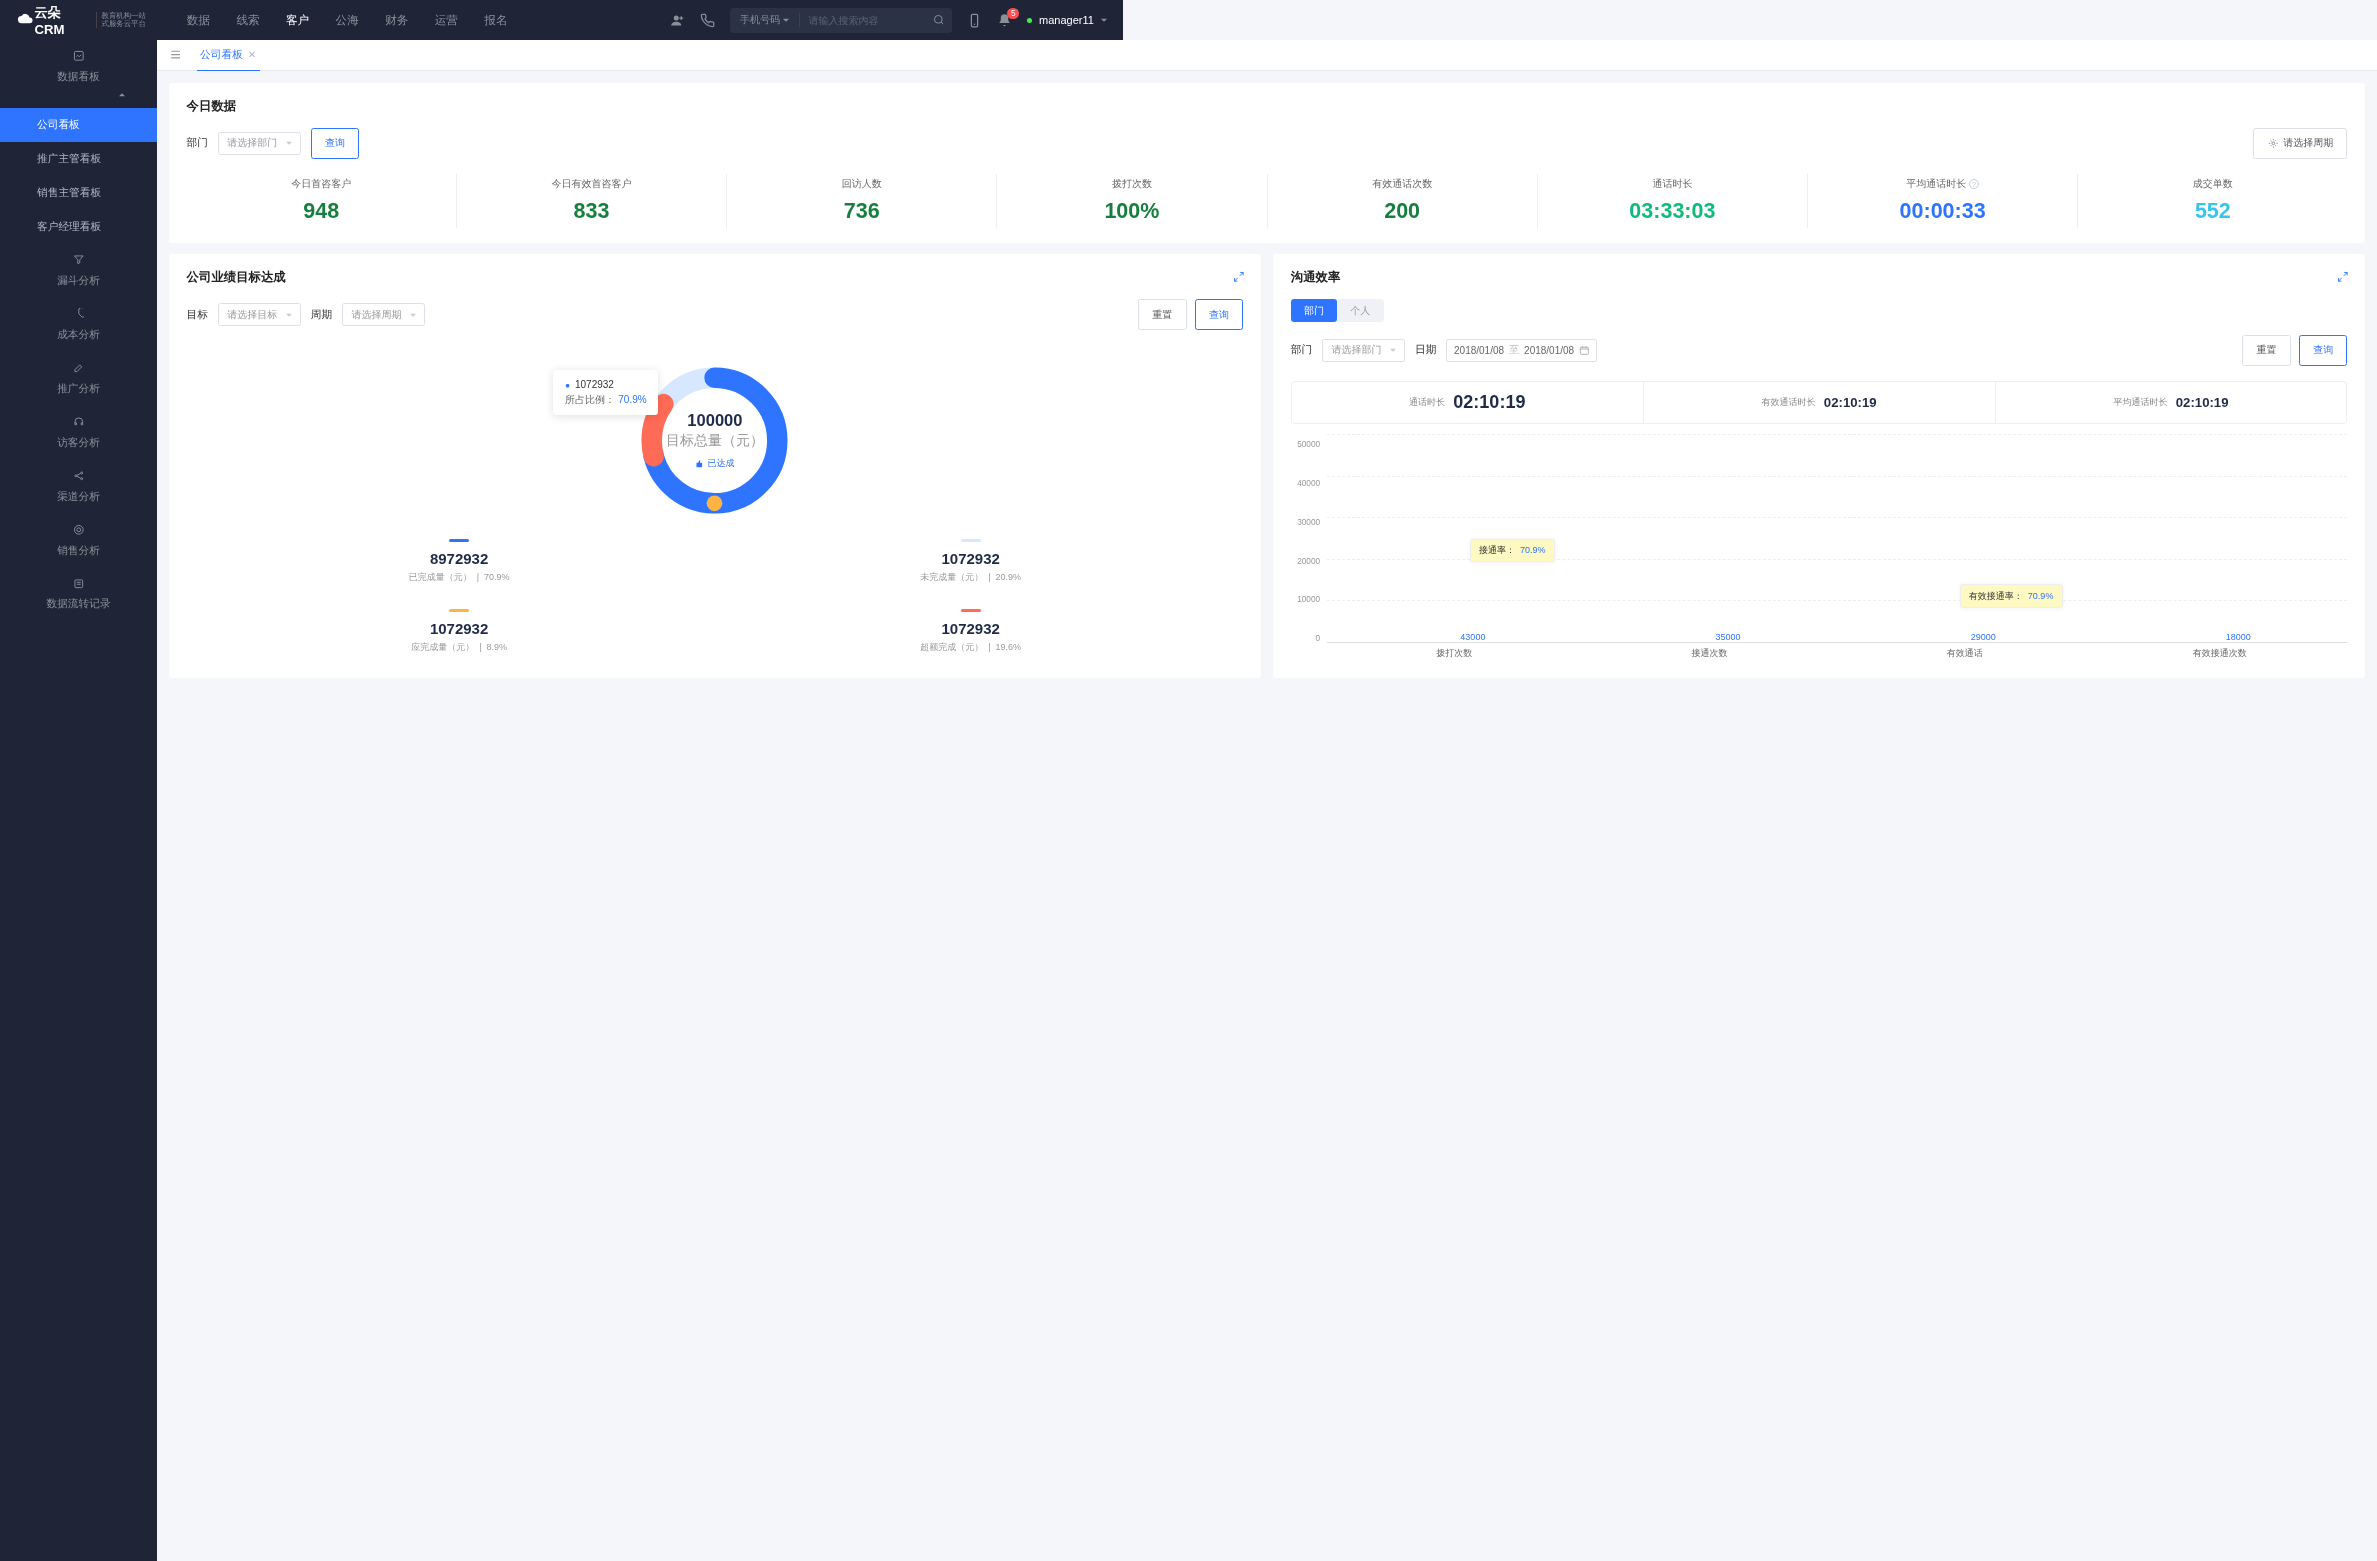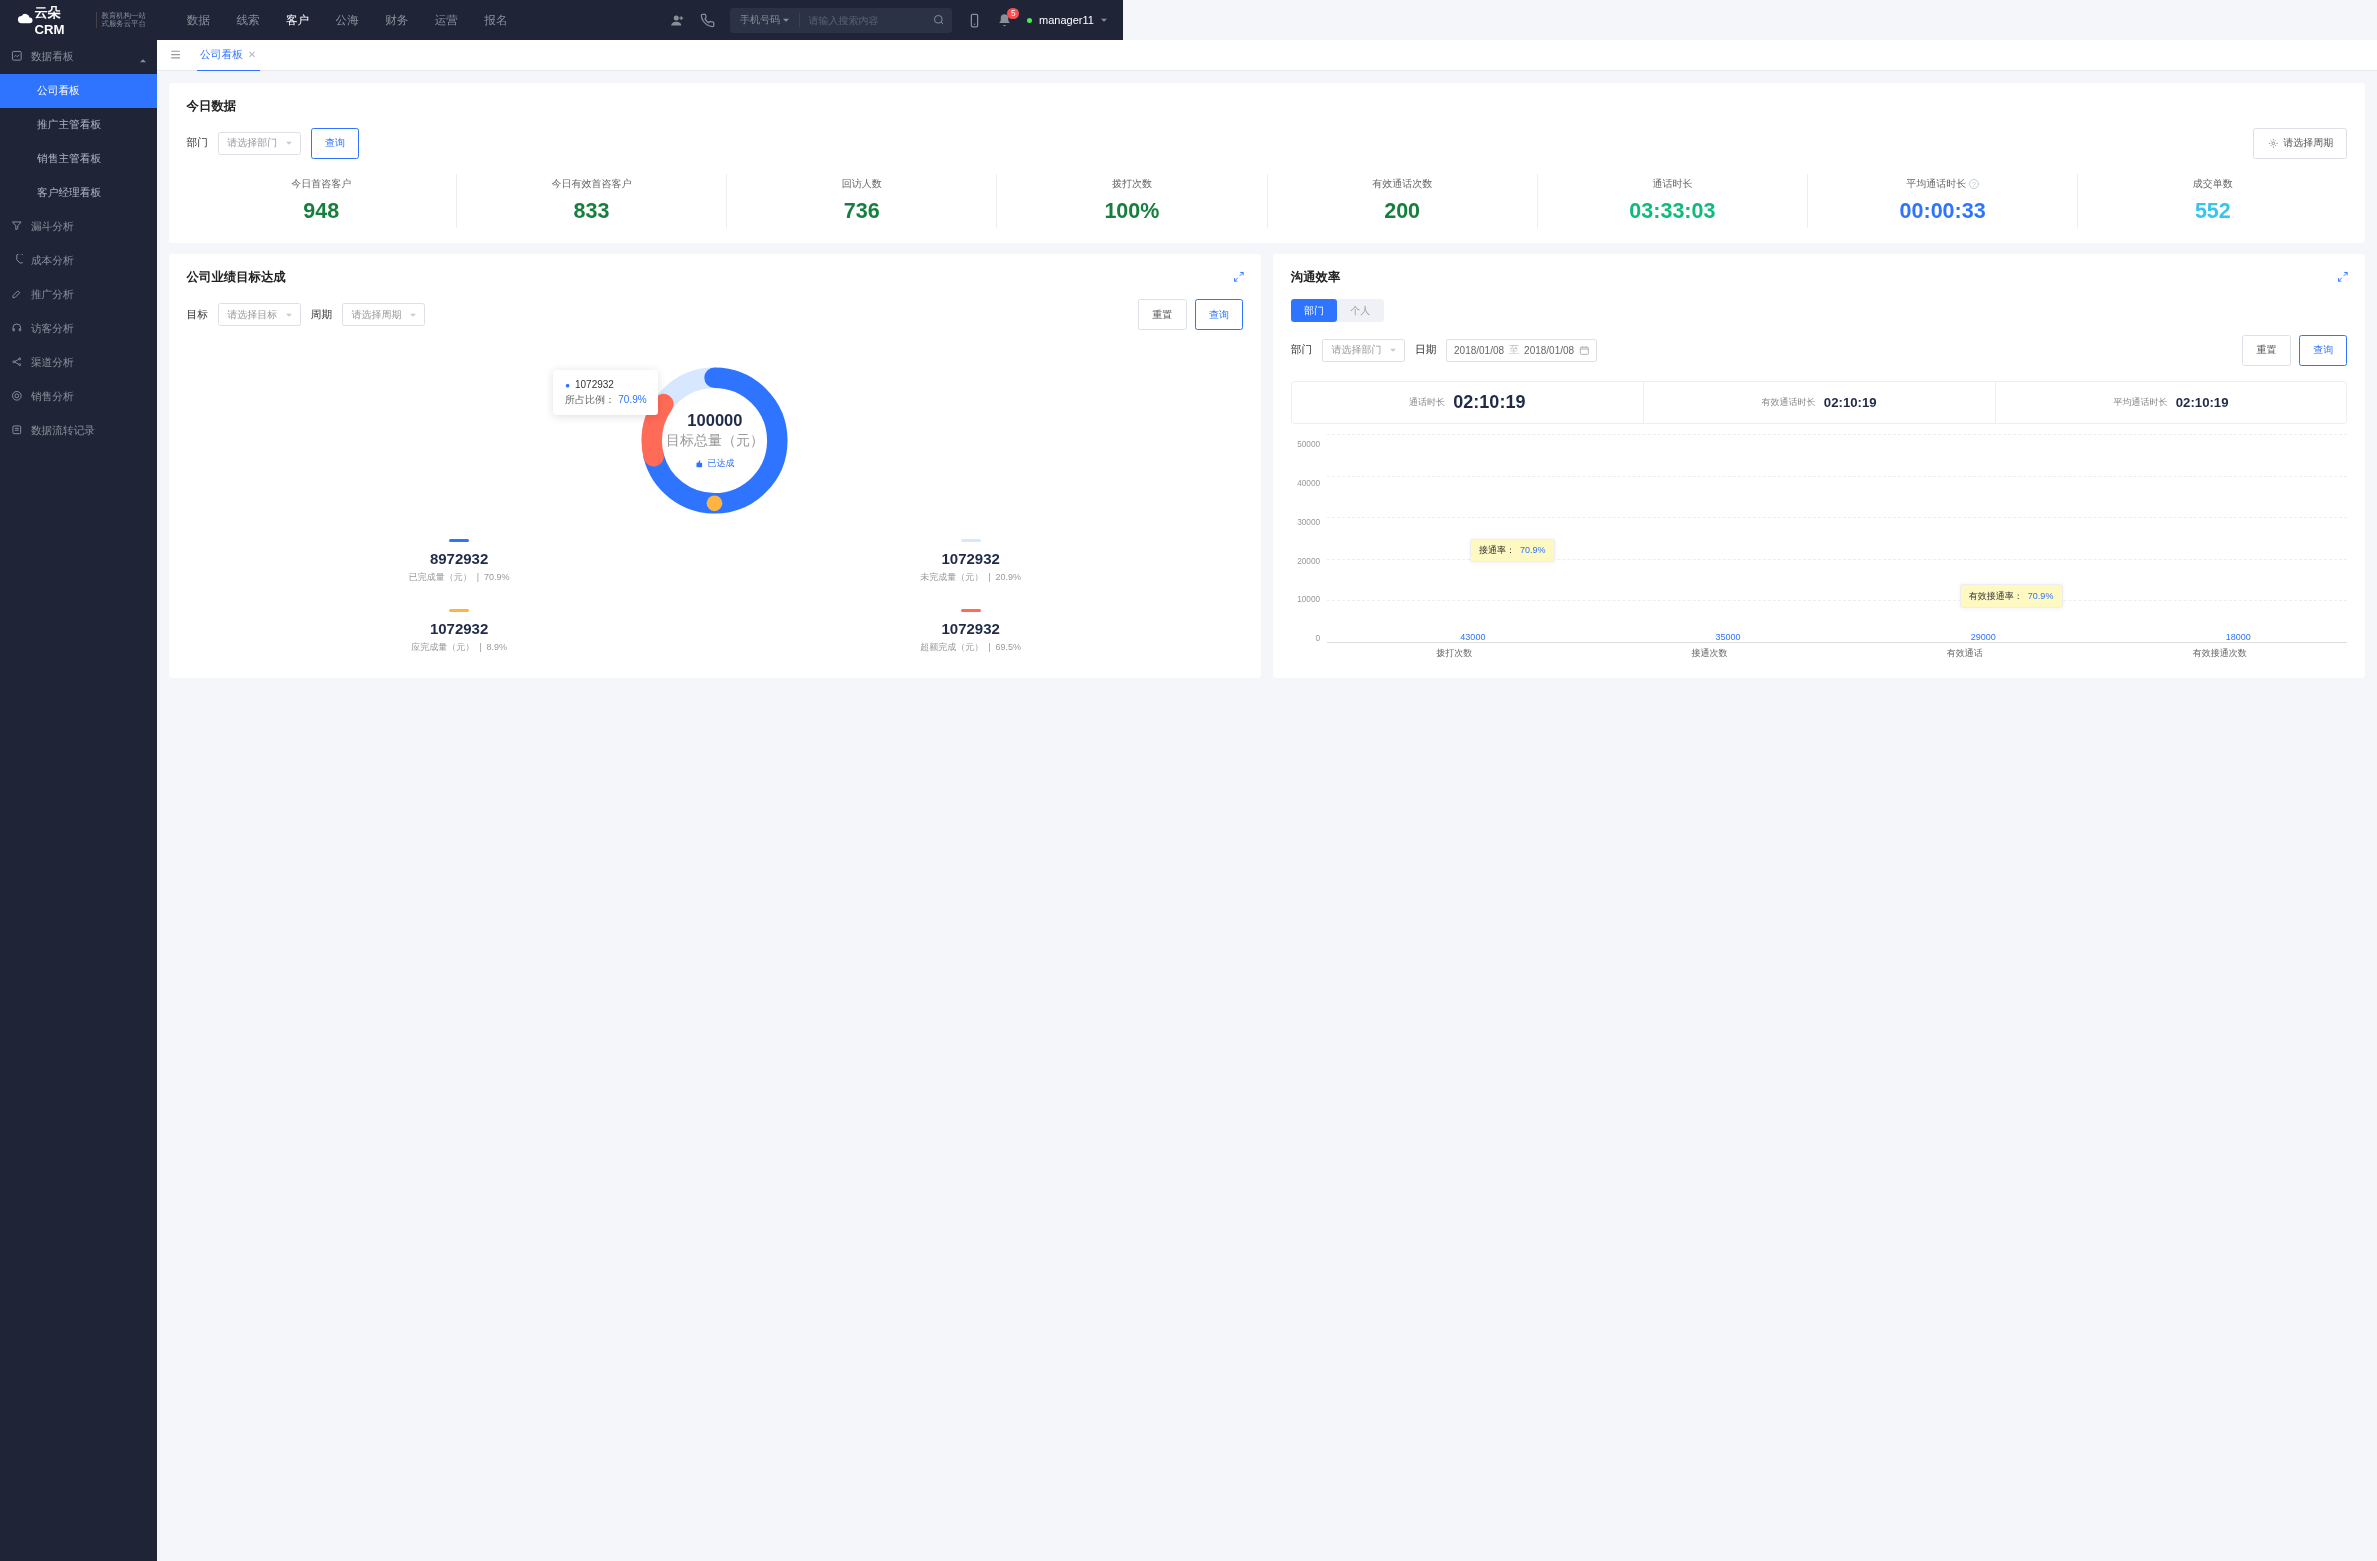--- a/index.html
+++ b/index.html
@@ -20,21 +20,21 @@
     .search-input { background: transparent; border: none; color: #fff; padding: 0 8.3px; width: 124px; outline: none; font-size: 10px; }
     .search-input::placeholder { color: #5a6278; }
     .search-btn { padding: 0 8.3px; color: #8a9099; }
     .badge-wrap { position: relative; }
     .badge { position: absolute; top: -5px; right: -6.6px; background: #ff4d4f; color:#fff; font-size:8.3px; border-radius:6.6px; padding: 0 3.3px; line-height: 11.6px; min-width:11.6px; text-align:center;}
     .user-area { display: flex; align-items: center; gap: 6.6px; color: #fff; font-size:11px; }
     .user-dot { width: 5px; height: 5px; background: #4aeb51; border-radius: 50%; }
     
     
     .sidebar { position: absolute; top: 40px; left: 0; width: 157px; bottom: 0; background: #1f2537; color: #8a9099; overflow-y: auto; }
-    .sidebar-section { padding: 10px 11px; display: flex; gap: 8.3px; cursor: pointer; font-size: 10.7px; }
+    .sidebar-section { padding: 10px 32px; display: flex; align-items: center; gap: 8.3px; cursor: pointer; font-size: 10.7px; flex-direction: column; }
     .sidebar-section.has-arrow::after { content: ''; margin-left: auto; border: 3.3px solid transparent; border-bottom-color: #8a9099; transform: translateY(-1.7px); }
     .sidebar-sub { padding: 10px 15px 10px 37px; cursor: pointer; font-size: 10.7px; color: #b0b6c5; }
     .sidebar-sub.active { background: #2e74ff; color: #fff; }
     .side-icon { width: 11.6px; height: 11.6px; display:inline-block; }
 
     
     .main { position: absolute; top: 40px; left: 157px; right: 0; bottom: 0; overflow-y: auto; }
     .tabs-bar { background: #fff; height: 31px; display: flex; align-items: center; padding: 0 11.6px; border-bottom: 0.8px solid #e7e9ef; gap:15px; }
     .tabs-collapse-icon { color:#999; width:13.2px; height:13.2px; }
     .tab { height: 31px; display: flex; align-items: center; padding: 0 3.3px; color: #2e74ff; border-bottom: 1.7px solid #2e74ff; font-size: 10.7px; gap: 5px; }
@@ -371,21 +371,21 @@
               <div class="legend-label"><span>未完成量（元）</span> &nbsp;|&nbsp; <span>20.9%</span></div>
             </div>
           <div class="legend-item">
               <div class="legend-bar" style="background:#ffb340"></div>
               <div class="legend-num">1072932</div>
               <div class="legend-label"><span>应完成量（元）</span> &nbsp;|&nbsp; <span>8.9%</span></div>
             </div>
           <div class="legend-item">
               <div class="legend-bar" style="background:#ff6b57"></div>
               <div class="legend-num">1072932</div>
-              <div class="legend-label"><span>超额完成（元）</span> &nbsp;|&nbsp; <span>69.5%</span></div>
+              <div class="legend-label"><span>超额完成（元）</span> &nbsp;|&nbsp; <span>19.6%</span></div>
             </div>
         </div>
       </div>
 
       <div class="card">
         <svg class="expand-icon" viewBox="0 0 24 24" fill="none" stroke="currentColor" stroke-width="2">
             <path d="M15 3h6v6M9 21H3v-6M21 3l-7 7M3 21l7-7"></path>
           </svg>
         <div class="card-title">沟通效率</div>
         <div class="pill-tabs">

